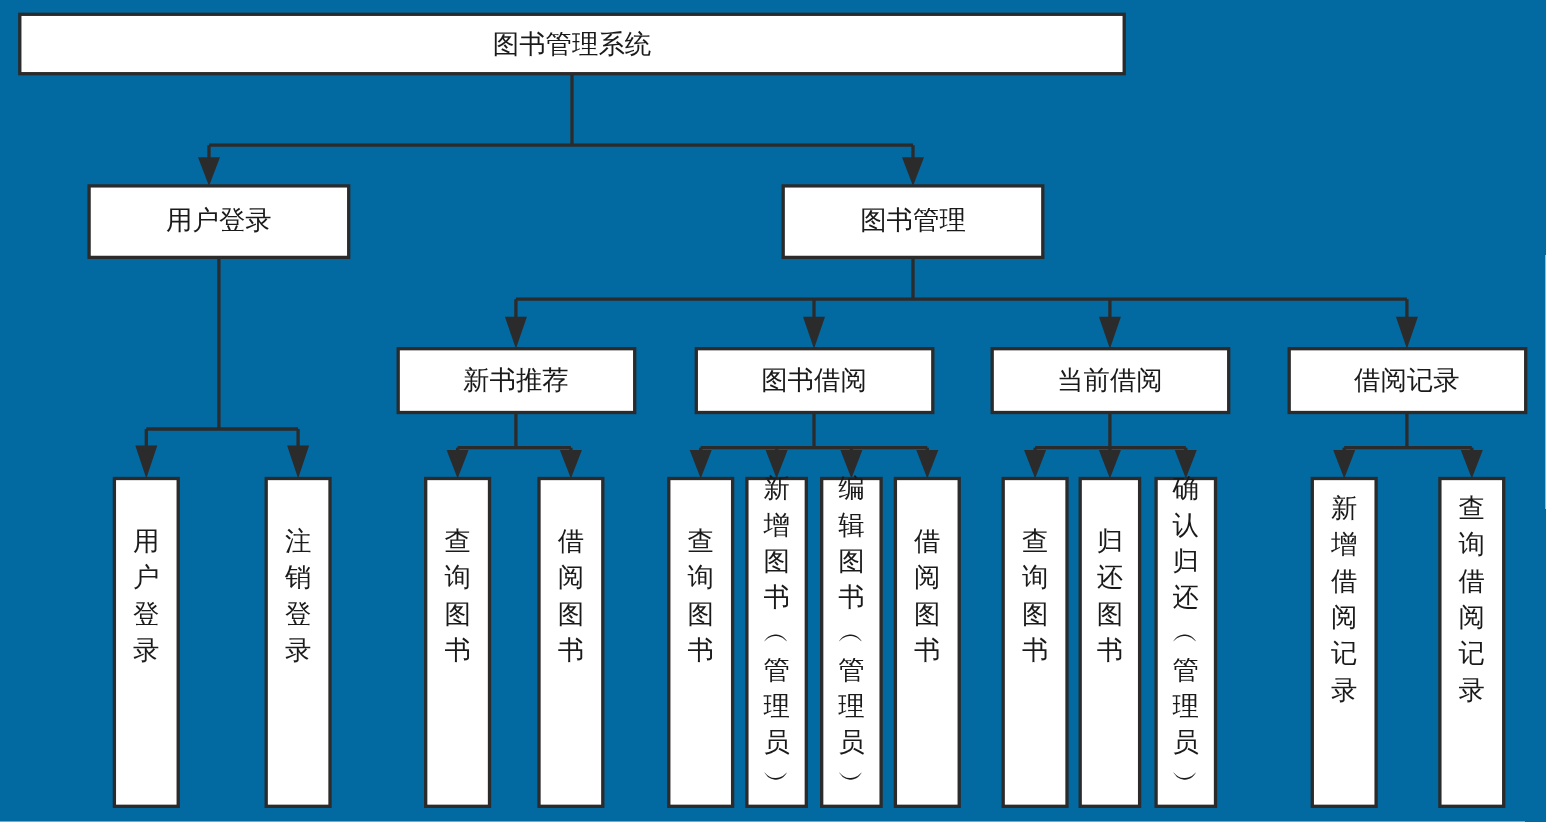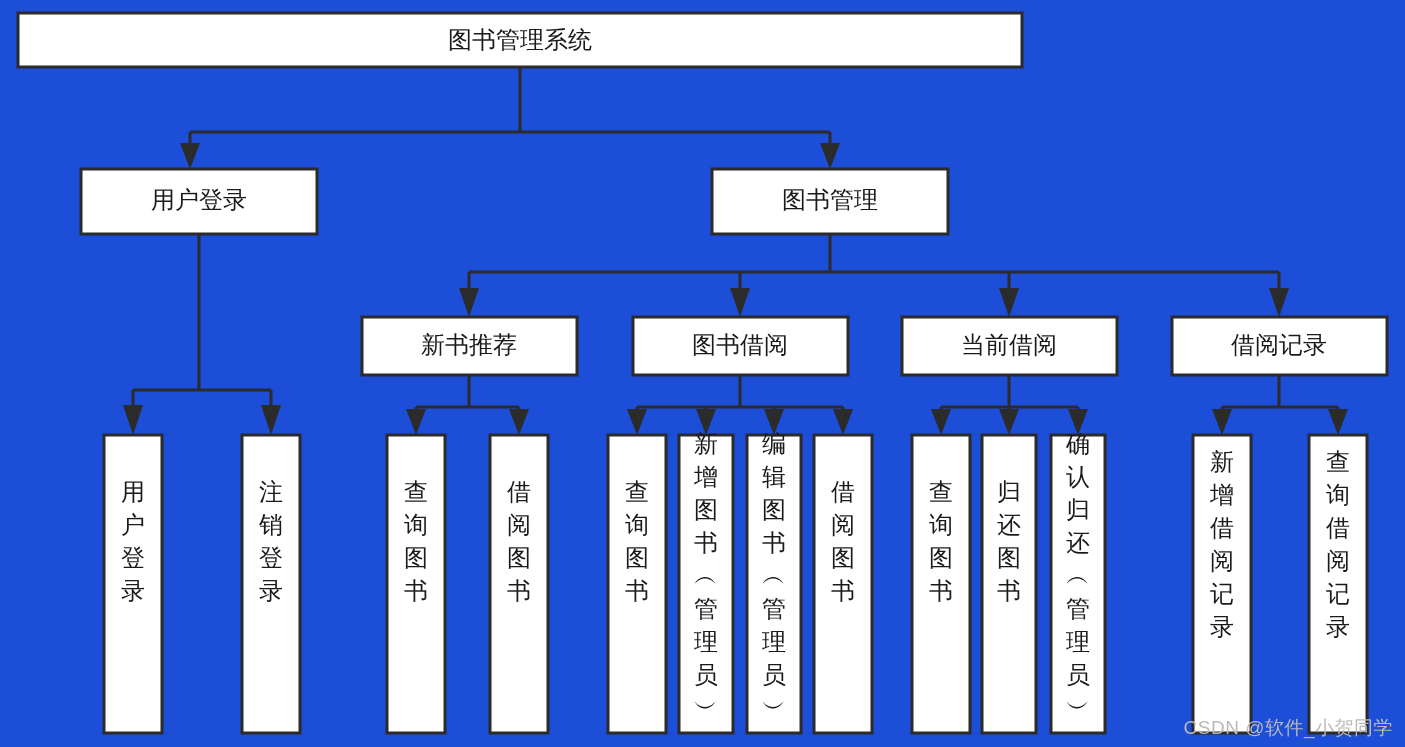--- a/index.html
+++ b/index.html
@@ -10,21 +10,21 @@
   body {
     width: 1405px;
     height: 747px;
     font-family: "Liberation Sans", "DejaVu Sans", sans-serif;
     overflow: hidden;
   }
   #diagram-root {
     position: relative;
     width: 1405px;
     height: 747px;
-    background: #1d4ed8;
+    background: #0369a1;
   }
   svg#flow {
     position: absolute;
     left: 0;
     top: 0;
     width: 1405px;
     height: 747px;
     display: block;
   }
   .node-rect {
@@ -234,14 +234,13 @@
       <text class="node-label-v vtext" x="1222" y="470"><tspan x="1222" y="470">新</tspan><tspan x="1222" y="503">增</tspan><tspan x="1222" y="536">借</tspan><tspan x="1222" y="569">阅</tspan><tspan x="1222" y="602">记</tspan><tspan x="1222" y="635">录</tspan></text>
     </g>
 
     <g>
       <rect class="node-rect" x="1309" y="435" width="58" height="298"></rect>
       <text class="node-label-v vtext" x="1338" y="470"><tspan x="1338" y="470">查</tspan><tspan x="1338" y="503">询</tspan><tspan x="1338" y="536">借</tspan><tspan x="1338" y="569">阅</tspan><tspan x="1338" y="602">记</tspan><tspan x="1338" y="635">录</tspan></text>
     </g>
 
   </svg>
 
-  <div class="watermark">CSDN @软件_小贺同学</div>
 </div>
 
 </body></html>

